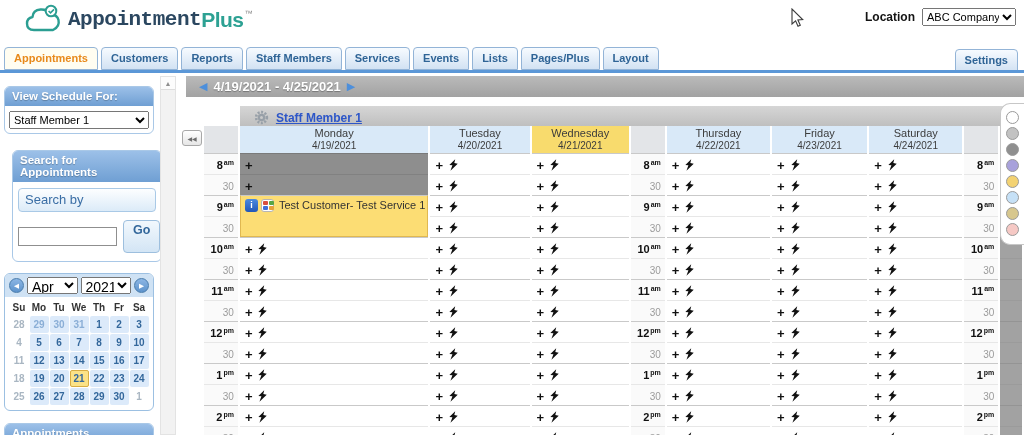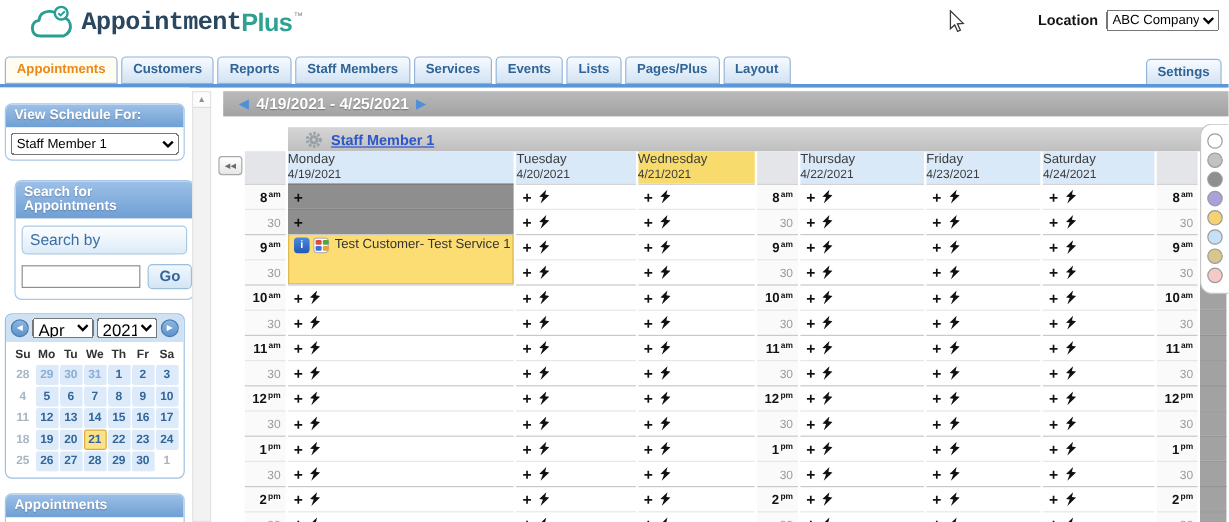--- a/index.html
+++ b/index.html
@@ -48,21 +48,21 @@
   #panel-view select { width:100%; height:18px; font-size:11px; font-family:"Liberation Sans",sans-serif; }
   #panel-search { margin-top:16px;margin-left:12px; }
   #panel-search .panel-bd { padding:6px 5px 8px; }
   .searchby {
     background:linear-gradient(#fdfeff,#dcebf8); border:1px solid #a9c9e6; border-radius:4px;
     color:#3a6ea5; font-size:13px; padding:3px 6px 4px; margin-bottom:8px; cursor:pointer;
   }
   .srow { display:flex; align-items:center; }
   .srow input { width:99px; height:19px; border:1px solid #8f8f8f; font-size:11px; padding:0 3px; }
   .go-btn {
-    margin-left:6px; padding:2px 9px 3px; background:linear-gradient(#f2f8fd,#d3e5f5);
+    margin-left:6px; padding:2px 9px 15px; background:linear-gradient(#f2f8fd,#d3e5f5);
     border:1px solid #9dbfde; border-radius:4px; color:#33679b; font-weight:bold; font-size:12.5px; cursor:pointer;
     font-family:"Liberation Sans",sans-serif;
   }
   
   #panel-cal { margin-top:11px; border:1px solid #9cc0e2; }
   .cal-hd { display:flex; align-items:center; gap:3px; padding:3px 4px; background:#cfe2f4; }
   .cal-nav {
     width:15px; height:15px; border-radius:50%; border:1px solid #4a7cab; flex:0 0 auto;
     background:linear-gradient(#8cb6e4,#5d93cc); color:#fff; font-size:6.5px; line-height:13px; text-align:center; cursor:pointer;
   }
@@ -97,21 +97,21 @@
     position:absolute; left:-4px; top:57px; width:20px; height:16px; font-size:6px; color:#6d6d6d;
     background:linear-gradient(#fff,#e6e6e6); border:1px solid #a8a8a8; border-radius:3px; cursor:pointer; padding:0;
   }
 
   #sched-table { position:absolute; left:16px; top:33px; border-collapse:separate; border-spacing:2px 0; }
   #sched-table td { vertical-align:top; }
   .tg-blank { background:transparent; }
   .staffbar { height:20px; background:linear-gradient(#d6d6d6,#bfbfbf); padding:2px 0 0 14px; white-space:nowrap; vertical-align:middle !important; }
   .staffbar .gear { vertical-align:middle; margin-right:7px; }
   .stafflink { color:#2d56c8; font-weight:bold; font-size:12px; text-decoration:underline; cursor:pointer; }
-  .dh { background:#d9e9f8; text-align:left; height:24px; padding:1px 0 2px; cursor:pointer; }
+  .dh { background:#d9e9f8; text-align:center; height:24px; padding:1px 0 2px; cursor:pointer; }
   .dh.hl { background:#f8db6d; }
   .dh .dn { font-size:11px; color:#3c3c3c; line-height:1.15; }
   .dh .dd { font-size:10px; color:#3c3c3c; line-height:1.1; }
   .ghdr { background:#e3e5e8; }
   .sunhdr, .sun { background:#a2a2a2; }
   .tg { background:#fafafa; text-align:right; padding:1px 4px 0 0; white-space:nowrap; }
   .tg b { font-size:11px; color:#111; }
   .tg .sfx { font-size:7px; font-weight:bold; color:#111; margin-left:1px; vertical-align:4px; }
   .tg .min30 { font-size:10px; color:#9b9b9b; }
   td.day { background:#fff; padding:2px 0 0 5px; height:18px; white-space:nowrap; overflow:hidden; cursor:pointer; }

